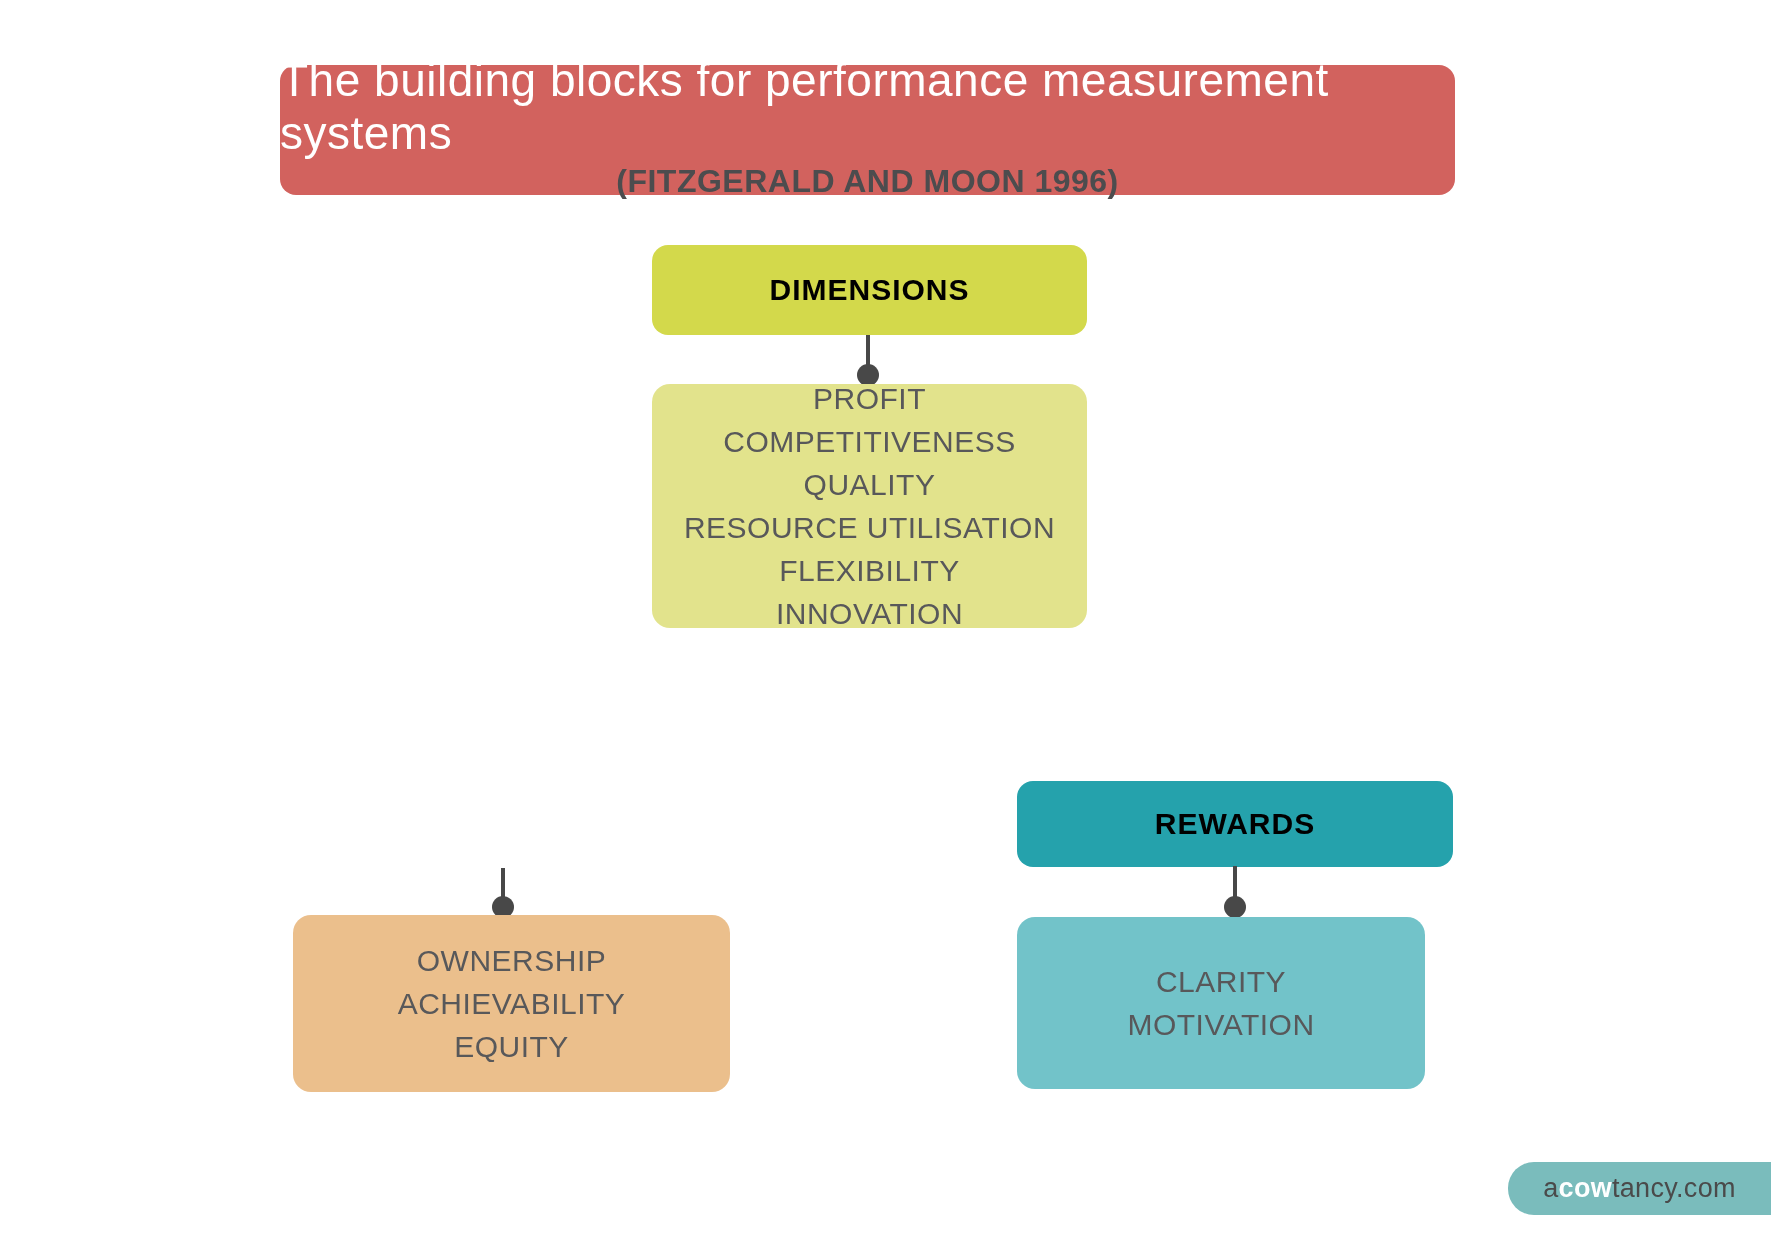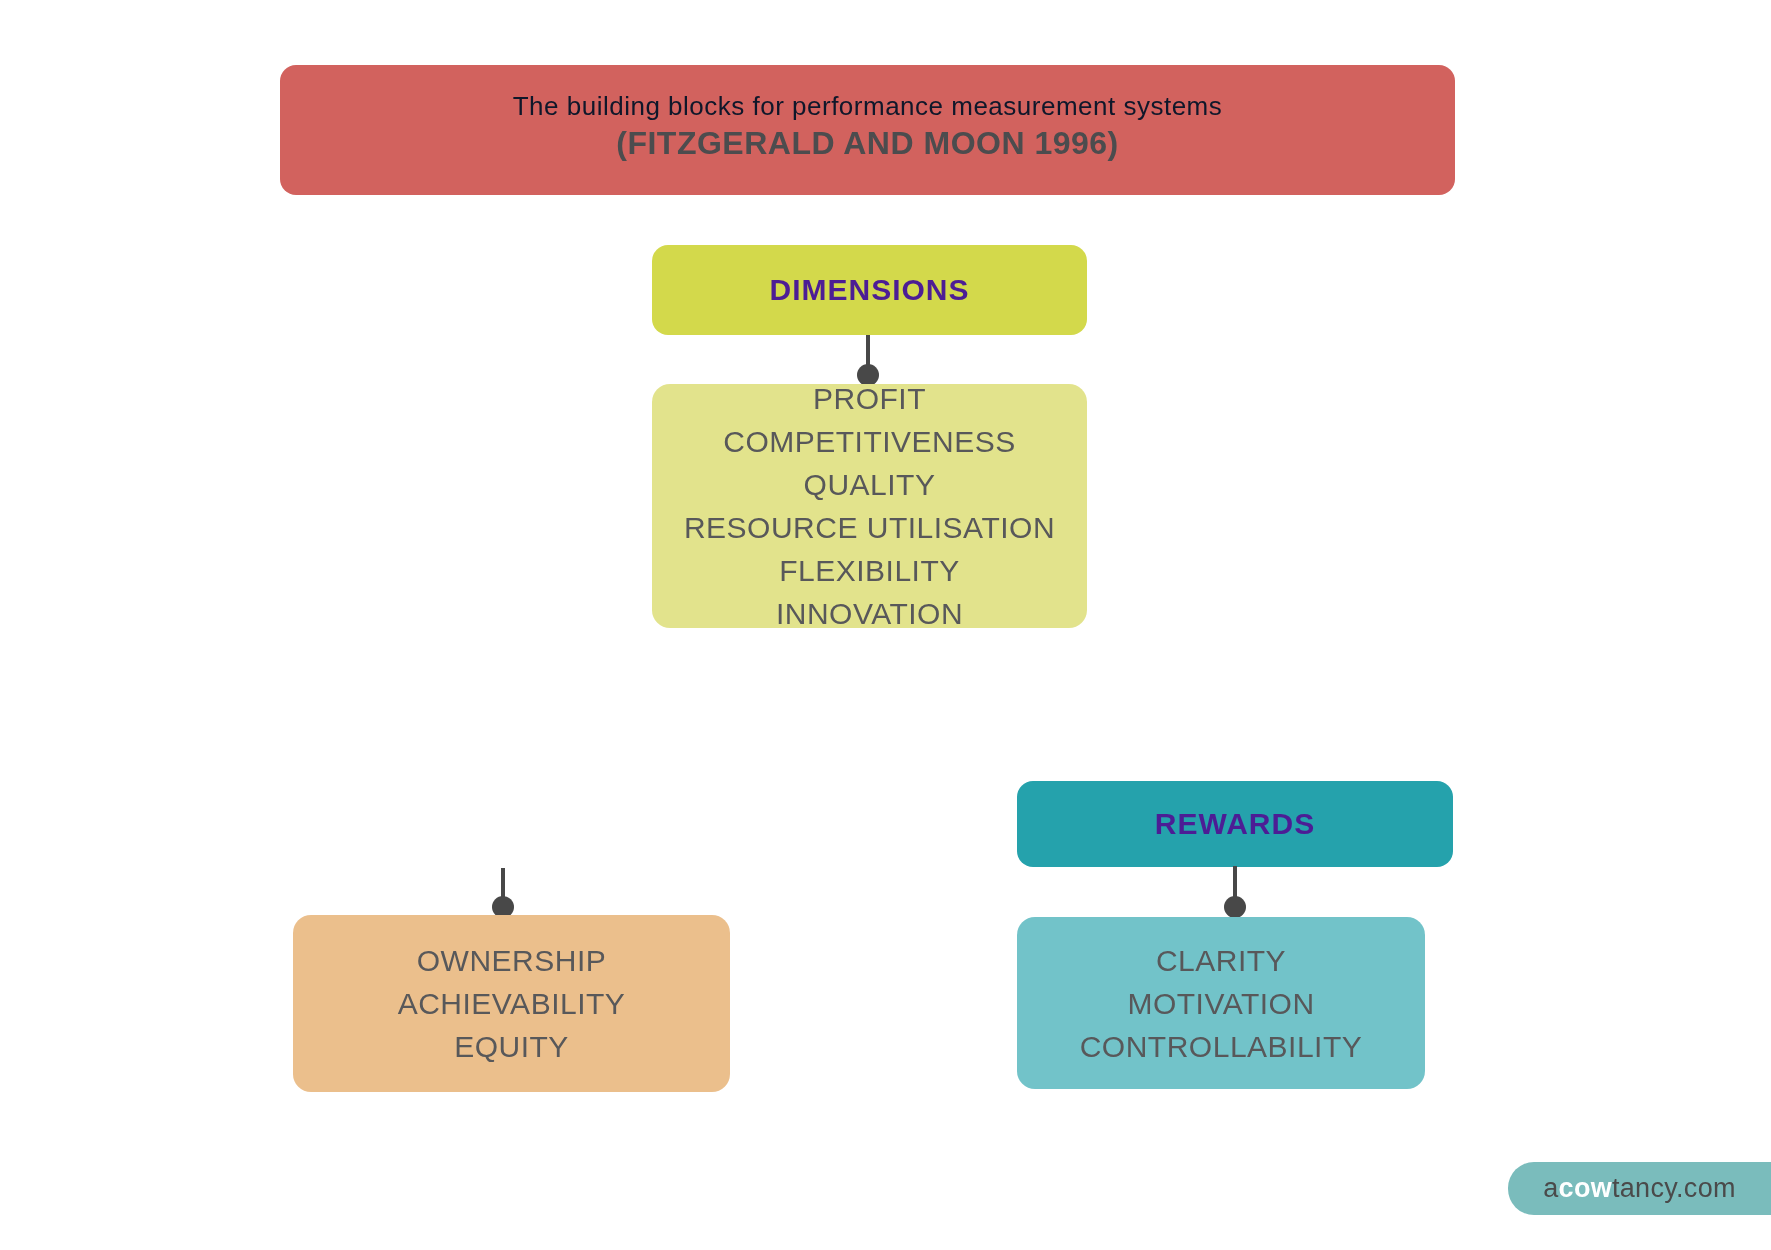--- a/index.html
+++ b/index.html
@@ -16,40 +16,40 @@
   .banner {
     position: absolute;
     left: 280px; top: 65px;
     width: 1175px; height: 130px;
     border-radius: 16px;
     display: flex; flex-direction: column;
     align-items: center; justify-content: center;
     padding-bottom: 6px; box-sizing: border-box;
   }
   .banner-title {
-    color: #0f172a;
-    font-size: 26px;
+    color: #ffffff;
+    font-size: 46px;
     font-weight: 300;
     letter-spacing: 0.5px;
     line-height: 1.15;
   }
   .banner-subtitle {
     color: #4c4c4e;
     font-size: 32px;
     font-weight: 700;
     letter-spacing: 0.5px;
     margin-top: 4px;
   }
 
   
   .group-header {
     position: absolute;
     border-radius: 16px;
     display: flex; align-items: center; justify-content: center;
-    color: #4c1d95;
+    color: #000000;
     font-size: 30px;
     font-weight: 700;
     letter-spacing: 1px;
   }
   #dimensions-header { left: 652px; top: 245px; width: 435px; height: 90px; }
   #standards-header  { left: 285px; top: 780px; width: 437px; height: 88px; }
   #rewards-header    { left: 1017px; top: 781px; width: 436px; height: 86px; }
 
   
   .group-body {
@@ -123,21 +123,20 @@
     </div>
 
   <div class="group-header" id="rewards-header" style="background: rgb(37, 162, 172);">
     <span>REWARDS</span>
   </div>
   <div class="vline" id="rew-line" style="background: rgb(72, 72, 72);"></div>
   <div class="dot" id="rew-dot" style="background: rgb(72, 72, 72);"></div>
   <div class="group-body" id="rewards-body" style="background: rgb(114, 195, 201);">
       <div class="list-line">CLARITY</div>
       <div class="list-line">MOTIVATION</div>
-      <div class="list-line">CONTROLLABILITY</div>
     </div>
 
   <div class="logo" style="background: rgb(122, 188, 188);">
     <span class="dark">a</span>
       <span class="hl">cow</span>
       <span class="dark">tancy.com</span>
   </div>
 
 </div>
 

